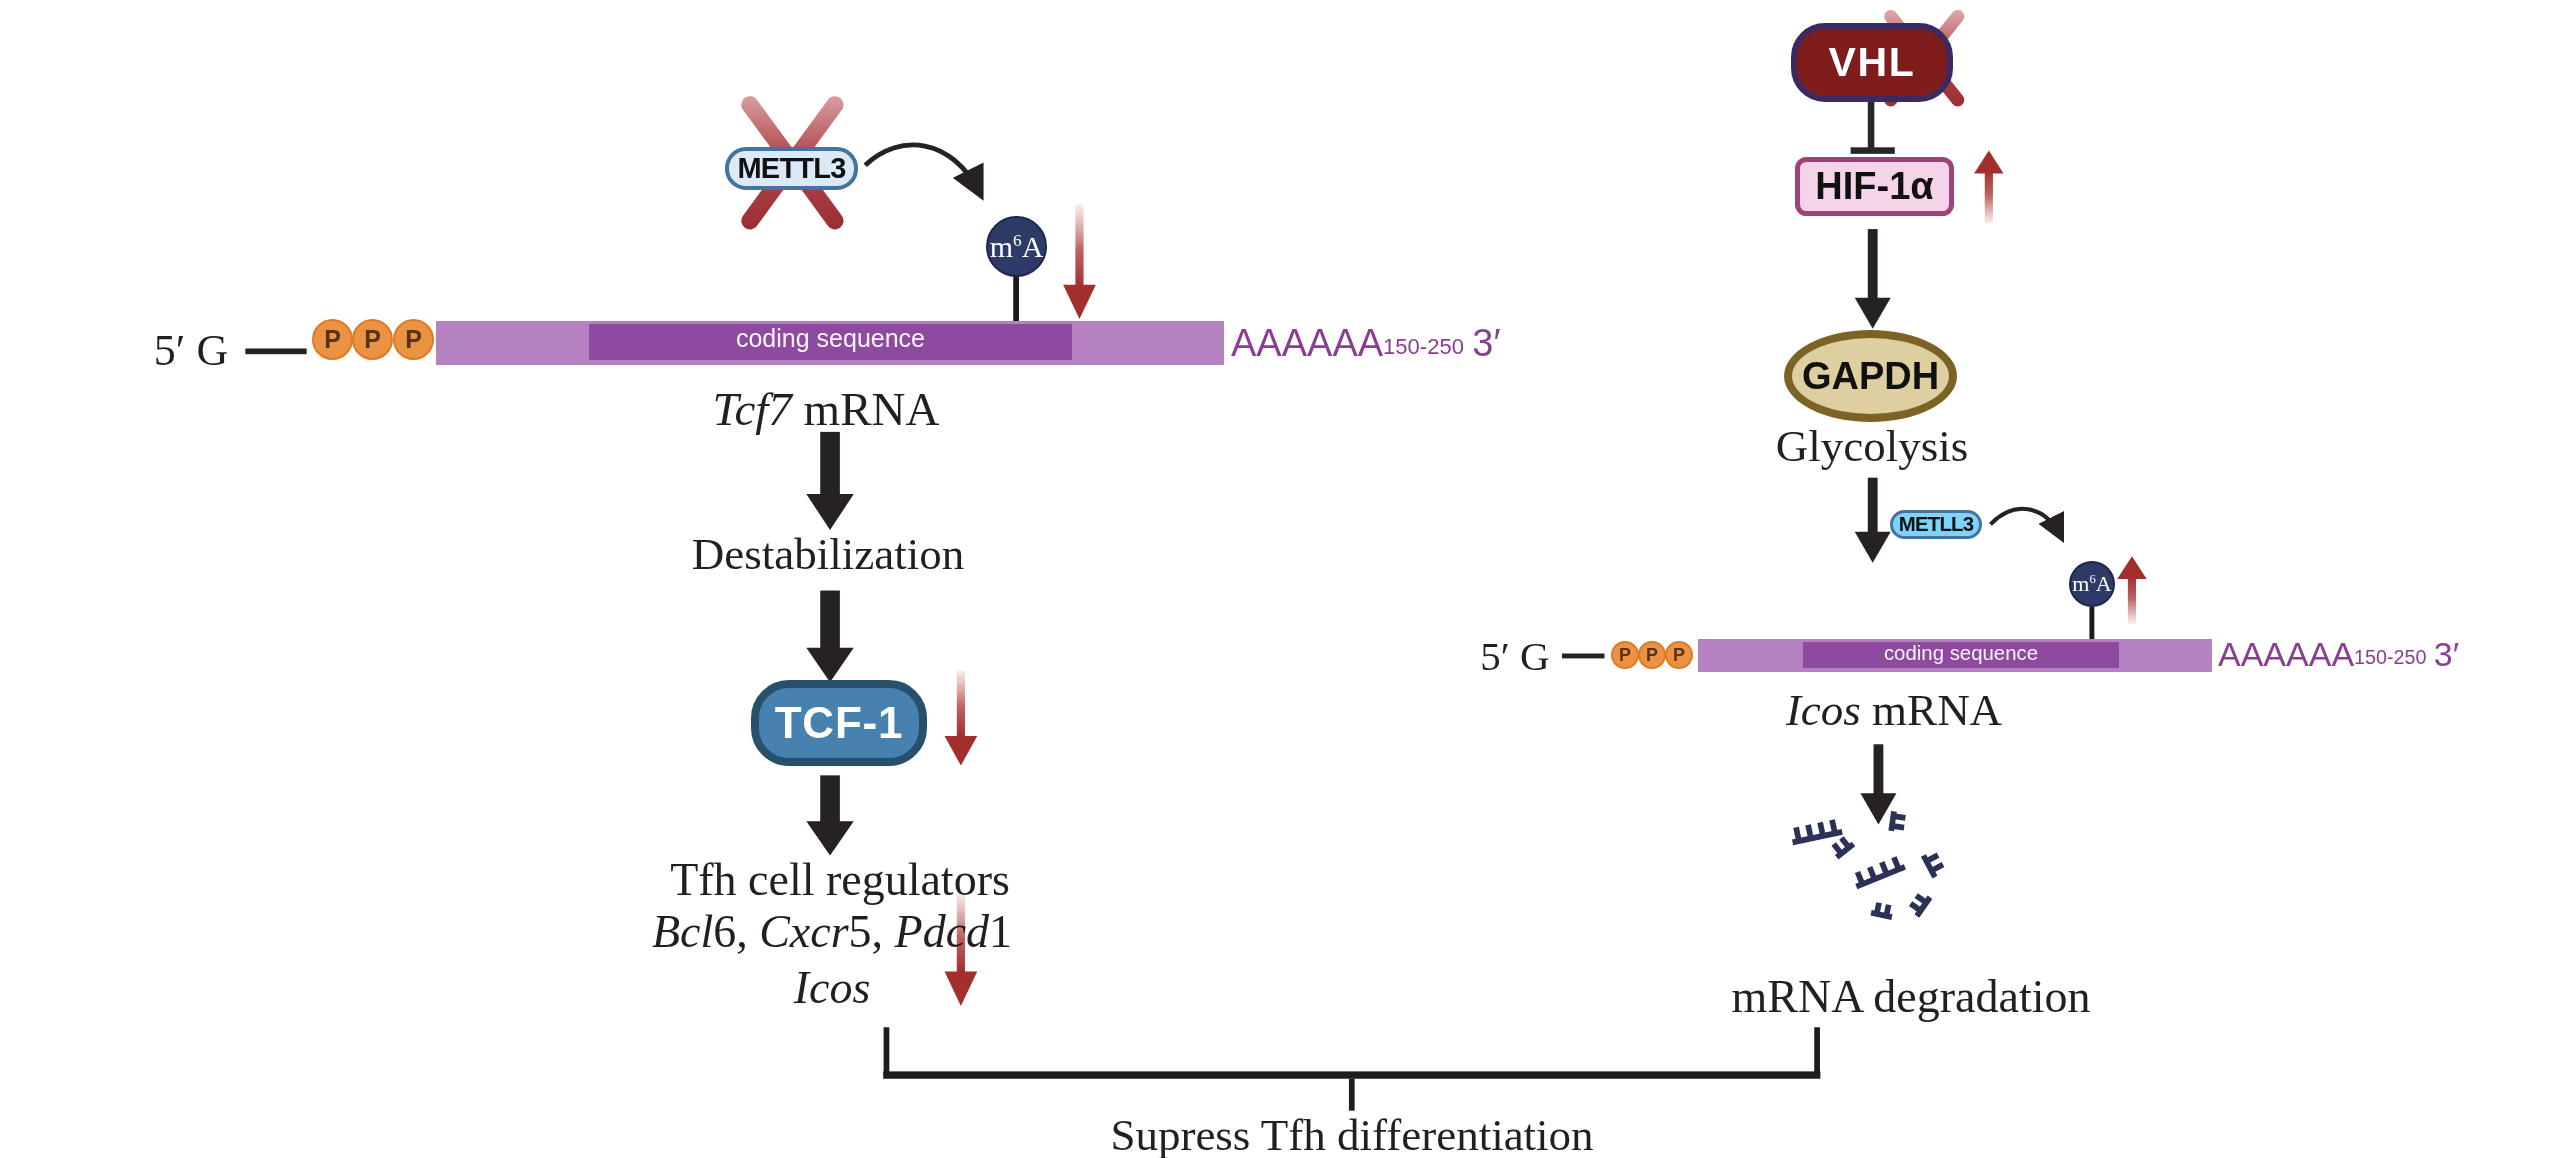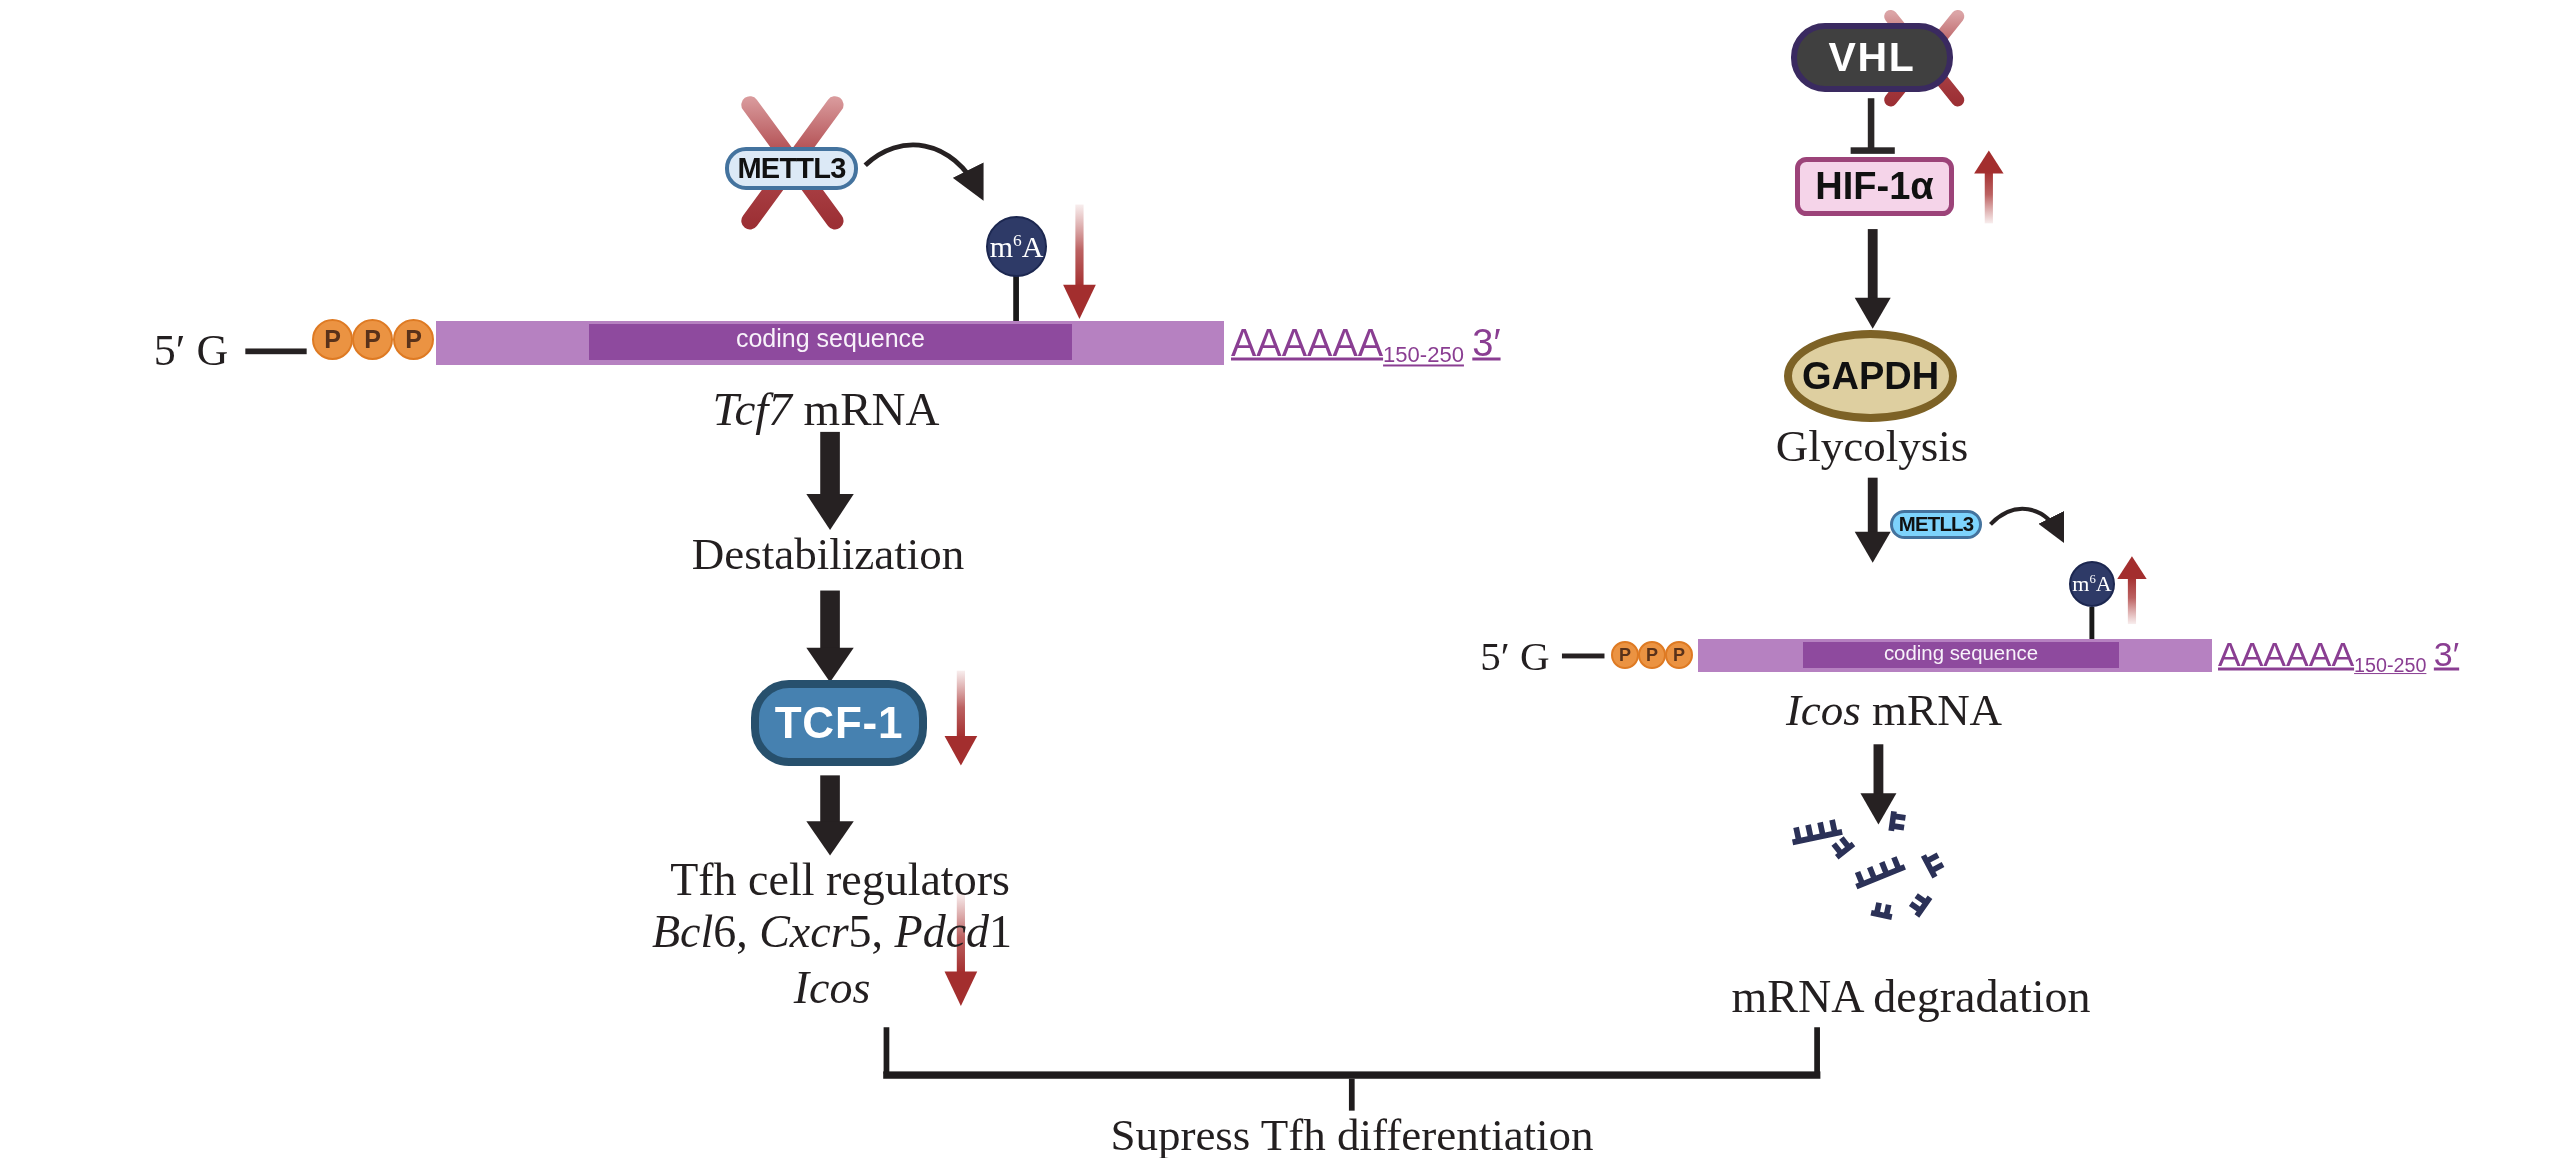--- a/index.html
+++ b/index.html
@@ -21,22 +21,22 @@
   .metll3-pill{left:1890px;top:510px;width:92px;height:29px;border-radius:14.7px;
     background:#7dd3fc;border:3.3px solid #44739e;}
   .metll3-pill span{font-family:"Liberation Sans",sans-serif;font-weight:bold;font-size:20.4px;letter-spacing:-0.8px;color:#111;}
 
   
   .tcf1-pill{left:751px;top:680px;width:176px;height:86px;border-radius:38px;
     background:#4681b0;border:8.2px solid #27506d;}
   .tcf1-pill span{font-family:"Liberation Sans",sans-serif;font-weight:bold;font-size:44px;color:#fff;letter-spacing:0.8px;}
 
   
-  .vhl-pill{left:1791px;top:23px;width:162px;height:69px;border-radius:34px;
-    background:#404040;border:6.5px solid #3a2a60;}
+  .vhl-pill{left:1791px;top:23px;width:162px;height:79px;border-radius:34px;
+    background:#7f1d1d;border:6.5px solid #3a2a60;}
   .vhl-pill span{font-family:"Liberation Sans",sans-serif;font-weight:bold;font-size:41px;color:#fff;letter-spacing:1.6px;}
 
   
   .hif-pill{left:1795px;top:157px;width:159px;height:59px;border-radius:11.4px;
     background:#f5d4e9;border:5.7px solid #9c4379;}
   .hif-pill span{font-family:"Liberation Sans",sans-serif;font-weight:bold;font-size:38px;color:#111;text-align:right;}
 
   
   .gapdh-ellipse{left:1784px;top:330px;width:173px;height:92px;border-radius:50%;
     background:#decfa0;border:8.2px solid #7d6226;}
@@ -61,21 +61,21 @@
   .pcap-r{width:28px;height:28px;top:641px;font-size:18px;}
 
   
   .m6a{box-sizing:border-box;border-radius:50%;background:#2e3a67;border:2.5px solid #1c2750;
     display:flex;align-items:center;justify-content:center;color:#fff;}
   .m6a-left{left:986px;top:216px;width:61px;height:61px;font-size:30px;}
   .m6a-right{left:2069px;top:561px;width:46px;height:46px;font-size:22px;}
   .m6a sup{font-size:0.58em;vertical-align:super;line-height:0;}
 
   
-  .polya{color:#8a3e92;font-family:"Liberation Sans",sans-serif;display:flex;align-items:flex-end;text-decoration:underline;}
+  .polya{color:#8a3e92;font-family:"Liberation Sans",sans-serif;display:flex;align-items:center;}
   .polya-left{left:1231px;top:343px;font-size:38px;transform:translateY(-50%);}
   .polya-right{left:2218px;top:654px;font-size:34px;transform:translateY(-50%);}
   .polya .sub{font-size:0.58em;transform:translateY(0.18em);}
   .polya .tp{margin-left:0.22em;}
 </style>
 </head>
 <body>
 
 <div id="canvas">
 

